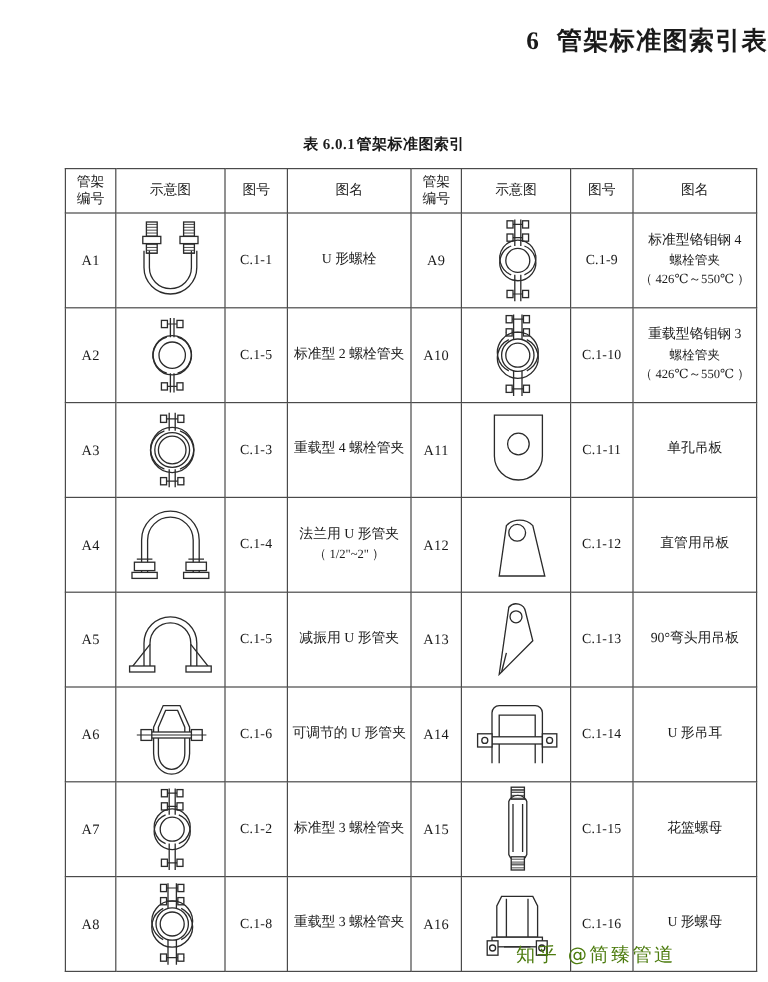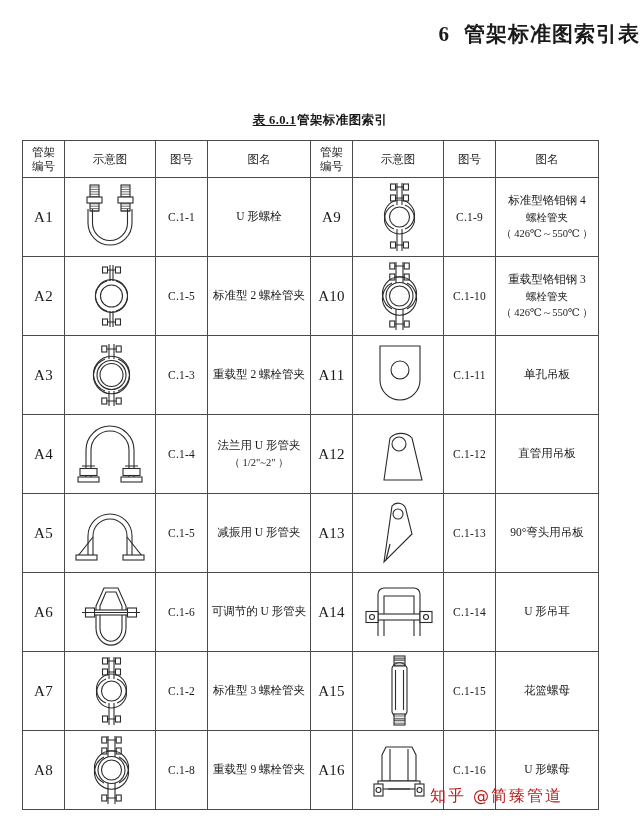--- a/index.html
+++ b/index.html
@@ -28,32 +28,33 @@
     letter-spacing:.2px;
   }
   .clause .cnum{margin-right:10px;letter-spacing:1px;}
 
   .table-caption{
     position:absolute;top:112px;left:0;width:640px;
     text-align:center;
     font-size:12.5px;font-weight:bold;
     letter-spacing:.4px;
   }
-  .table-caption .cap-num{margin-right:1px;text-decoration:underline;}
+  .table-caption .cap-num{margin-right:1px;}
 
   
   .tbl-wrap{
     position:absolute;left:22px;top:140px;
     width:578px;height:665px;
   }
   table.idx{
     border-collapse:collapse;
     width:474px;
     table-layout:fixed;
     font-size:11px;
+    margin-left:32px;
   }
   table.idx th,table.idx td{
     border:1px solid #4a4a4a;
     text-align:center;
     vertical-align:middle;
     padding:0;
   }
   table.idx thead th{
     height:36px;
     font-weight:normal;
@@ -61,31 +62,31 @@
     line-height:1.25;
   }
   table.idx tbody td{height:78px;}
 
   
   col.c-id{width:42px;}
   col.c-fig{width:91px;}
   col.c-no{width:52px;}
   col.c-name{width:103px;}
 
-  .cell-id{font-size:15px;letter-spacing:.3px;}
+  .cell-id{font-size:12px;letter-spacing:.3px;}
   .cell-no{font-size:11.5px;letter-spacing:.2px;}
   .cell-name{font-size:11.5px;line-height:1.55;padding:2px 3px;}
   .cell-name .sub{display:block;font-size:10.5px;}
   .cell-fig{line-height:0;}
   .cell-fig svg{display:block;margin:0 auto;}
 
   .wm{
     position:absolute;left:430px;top:786px;
     font-size:16px;
-    color:#b91c1c;
+    color:#4d7c0f;
     letter-spacing:2px;
     font-family:"DejaVu Sans","Liberation Sans",sans-serif;
     white-space:nowrap;
   }
 </style>
 </head>
 <body>
 
 <div class="page">
 
@@ -249,21 +250,21 @@
                 <line x1="35.5" y1="61" x2="55.5" y2="61" stroke="#2b2b2b" stroke-width="1"></line>
                 <rect x="35.8" y="58" width="5" height="6" fill="#ffffff" stroke="#2b2b2b" stroke-width="1.1"></rect>
                 <rect x="50.2" y="58" width="5" height="6" fill="#ffffff" stroke="#2b2b2b" stroke-width="1.1"></rect>
       <path d="M39 19 A18 18 0 1 0 52 19" fill="none" stroke="#2b2b2b" stroke-width="1.1"></path>
       <path d="M39 51 A18 18 0 1 1 52 51" fill="none" stroke="#2b2b2b" stroke-width="1.1"></path>
       <circle cx="45.5" cy="35" r="11.5" fill="none" stroke="#2b2b2b" stroke-width="1.1"></circle>
       <circle cx="45.5" cy="35" r="14.5" fill="none" stroke="#2b2b2b" stroke-width="1.1"></circle>
     </svg>
             </td>
     <td class="cell-no">C.1-3</td>
-    <td class="cell-name"><span>重载型 2 螺栓管夹</span></td>
+    <td class="cell-name"><span>重载型 4 螺栓管夹</span></td>
     <td class="cell-id">A11</td>
     <td class="cell-fig">
               <svg width="88" height="62" viewBox="0 0 88 62">
       <path d="M26 2 L66 2 L66 36 A20 20 0 0 1 26 36 Z" fill="none" stroke="#2b2b2b" stroke-width="1.1"></path>
       <circle cx="46" cy="26" r="9" fill="none" stroke="#2b2b2b" stroke-width="1.1"></circle>
     </svg>
             </td>
     <td class="cell-no">C.1-11</td>
     <td class="cell-name"><span>单孔吊板</span></td>
           </tr>
@@ -411,21 +412,21 @@
                 <line x1="35.5" y1="66" x2="55.5" y2="66" stroke="#2b2b2b" stroke-width="1"></line>
                 <rect x="35.8" y="63" width="5" height="6" fill="#ffffff" stroke="#2b2b2b" stroke-width="1.1"></rect>
                 <rect x="50.2" y="63" width="5" height="6" fill="#ffffff" stroke="#2b2b2b" stroke-width="1.1"></rect>
       <path d="M38 25 A17 17 0 1 0 53 25" fill="none" stroke="#2b2b2b" stroke-width="1.1"></path>
       <path d="M38 51 A17 17 0 1 1 53 51" fill="none" stroke="#2b2b2b" stroke-width="1.1"></path>
       <circle cx="45.5" cy="38" r="10" fill="none" stroke="#2b2b2b" stroke-width="1.1"></circle>
       <circle cx="45.5" cy="38" r="13.5" fill="none" stroke="#2b2b2b" stroke-width="1.1"></circle>
     </svg>
             </td>
     <td class="cell-no">C.1-8</td>
-    <td class="cell-name"><span>重载型 9 螺栓管夹</span></td>
+    <td class="cell-name"><span>重载型 3 螺栓管夹</span></td>
     <td class="cell-id">A16</td>
     <td class="cell-fig">
               <svg width="88" height="62" viewBox="0 0 88 62">
       <path d="M32 8 L58 8 L62 16 L62 42 L28 42 L28 16 Z" fill="none" stroke="#2b2b2b" stroke-width="1.1"></path>
       <line x1="36" y1="10" x2="36" y2="42" fill="none" stroke="#2b2b2b" stroke-width="1.1"></line>
       <line x1="54" y1="10" x2="54" y2="42" fill="none" stroke="#2b2b2b" stroke-width="1.1"></line>
       <rect x="24" y="42" width="42" height="8" fill="#ffffff" stroke="#2b2b2b" stroke-width="1.1"></rect>
       <rect x="20" y="45" width="9" height="12" fill="#ffffff" stroke="#2b2b2b" stroke-width="1.1"></rect>
       <rect x="61" y="45" width="9" height="12" fill="#ffffff" stroke="#2b2b2b" stroke-width="1.1"></rect>
       <circle cx="24.5" cy="51" r="2.5" fill="none" stroke="#2b2b2b" stroke-width="1.1"></circle>

